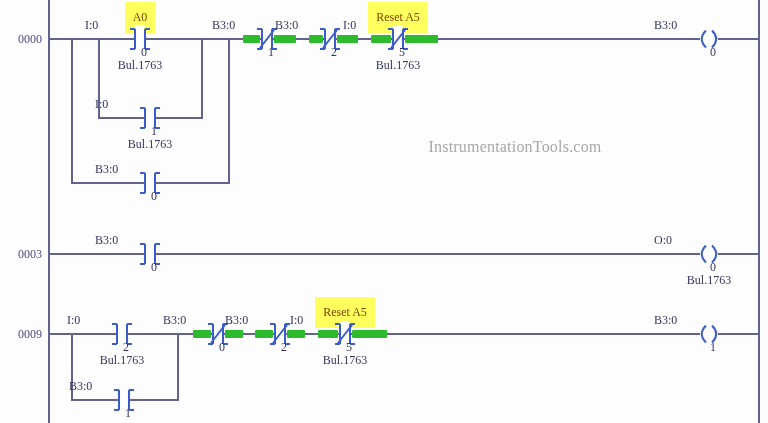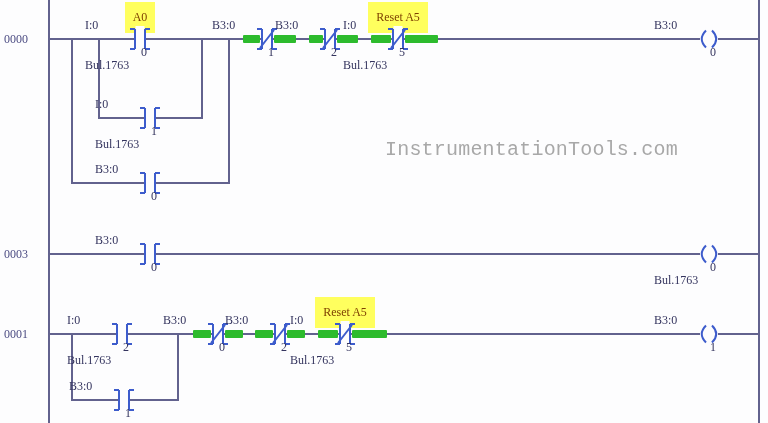--- a/index.html
+++ b/index.html
@@ -9,28 +9,28 @@
   .h,.v{position:absolute;background:var(--wire,#62628e);z-index:1}
   .h{height:2px}
   .v{width:2px}
   .rail{position:absolute;top:0;height:423px;width:2px;background:var(--wire,#62628e);z-index:1}
   .green{position:absolute;height:8px;background:var(--highlight,#2dbb2d);z-index:2;border-radius:1px}
   .comp{position:absolute;width:110px;height:74px;z-index:3;font-size:12px;color:var(--text,#34345e)}
   .comp .tagline{position:absolute;top:0;left:0;right:0;text-align:center;height:16px;line-height:16px}
   .comp .tag{display:inline-block;background:var(--labelbg,#ffff5e);color:var(--labeltx,#7d3f00);padding:8px 8px;font-size:12px;line-height:15px}
   .comp .addr{position:absolute;top:17px;left:0;right:12px;text-align:left;line-height:13px}
   .comp .bit{position:absolute;top:44px;left:8px;right:0;text-align:center;line-height:13px}
-  .comp .sub{position:absolute;top:57px;left:0;right:0;line-height:13px}
+  .comp .sub{position:absolute;top:57px;left:0;right:0;text-align:center;line-height:13px}
   .comp svg{position:absolute;left:50%;transform:translateX(-50%);color:var(--contact,#3d5ccc)}
   .comp svg.ct{top:24px}
   .comp svg.cl{top:26px}
   .mask{fill:var(--bg,#fdfdfe);stroke:none}
   .stroke{fill:none;stroke:currentColor;stroke-width:2}
-  .rnum{position:absolute;left:4px;width:38px;text-align:left;font-size:12px;color:var(--rungnum,#4c4c82);z-index:2}
-  .wm{position:absolute;left:385px;top:138px;width:260px;text-align:center;font-family:Liberation Mono, monospace;font-size:20px;color:var(--watermark,#a8a8a8);z-index:4;letter-spacing:.2px}
+  .rnum{position:absolute;left:4px;width:38px;text-align:right;font-size:12px;color:var(--rungnum,#4c4c82);z-index:2}
+  .wm{position:absolute;left:385px;top:138px;width:260px;text-align:center;font-family:Liberation Serif, serif;font-size:16px;color:var(--watermark,#a8a8a8);z-index:4;letter-spacing:.2px}
 </style>
 </head>
 <body>
 
 <div id="canvas">
 
   <div class="rail" style="left:48px"></div>
   <div class="rail" style="left:758px"></div>
 
   <div class="wm">InstrumentationTools.com</div>
@@ -126,29 +126,30 @@
   <div class="comp" style="left:95px;top:217px">
     <div class="addr">B3:0</div>
     <svg class="ct" width="26" height="26" viewBox="0 0 26 26">
       <rect class="mask" x="8.5" y="0" width="9" height="26"></rect>
       <path class="stroke" d="M8 3 V23 M8 3 H3 M8 23 H3 M18 3 V23 M18 3 H23 M18 23 H23"></path>
     </svg>
     <div class="bit">0</div>
   </div>
 
   <div class="comp" style="left:654px;top:217px">
+    <div class="addr">O:0</div>
     <svg class="cl" width="30" height="22" viewBox="0 0 30 22">
       <rect class="mask" x="6" y="0" width="18" height="22"></rect>
       <path class="stroke" d="M12 2.5 Q3.5 11 12 19.5 M18 2.5 Q26.5 11 18 19.5"></path>
     </svg>
     <div class="bit">0</div>
     <div class="sub">Bul.1763</div>
   </div>
 
-  <div class="rnum" style="top:327px">0001</div>
+  <div class="rnum" style="top:327px">0009</div>
   <div class="h" style="left:48px;top:333px;width:710px"></div>
   <div class="v" style="left:71px;top:333px;height:68px"></div>
   <div class="v" style="left:177px;top:333px;height:68px"></div>
   <div class="h" style="left:71px;top:399px;width:108px"></div>
 
   <div class="green" style="left:193px;top:330px;width:18px"></div>
   <div class="green" style="left:225px;top:330px;width:18px"></div>
   <div class="green" style="left:255px;top:330px;width:18px"></div>
   <div class="green" style="left:287px;top:330px;width:18px"></div>
   <div class="green" style="left:318px;top:330px;width:20px"></div>

